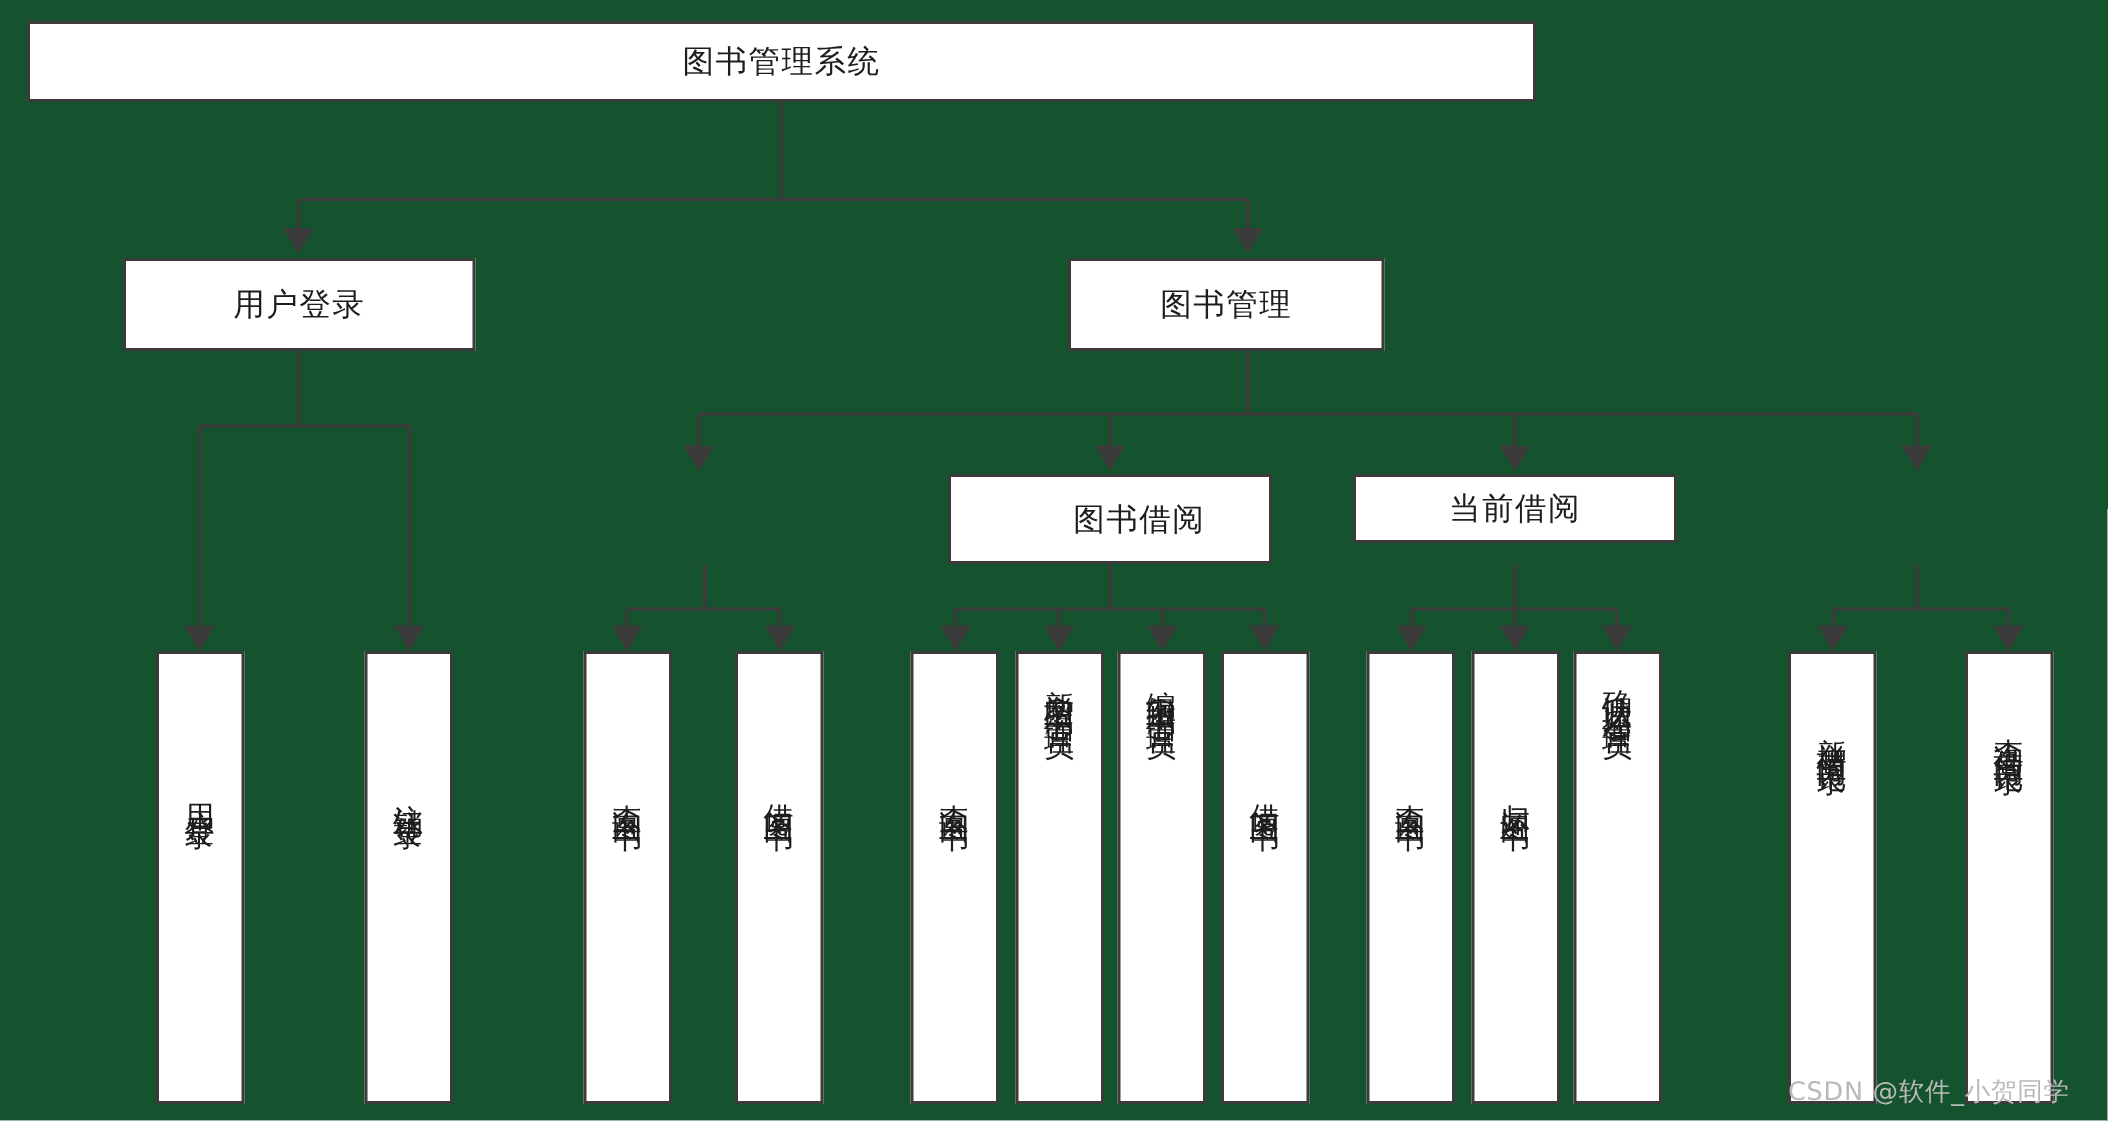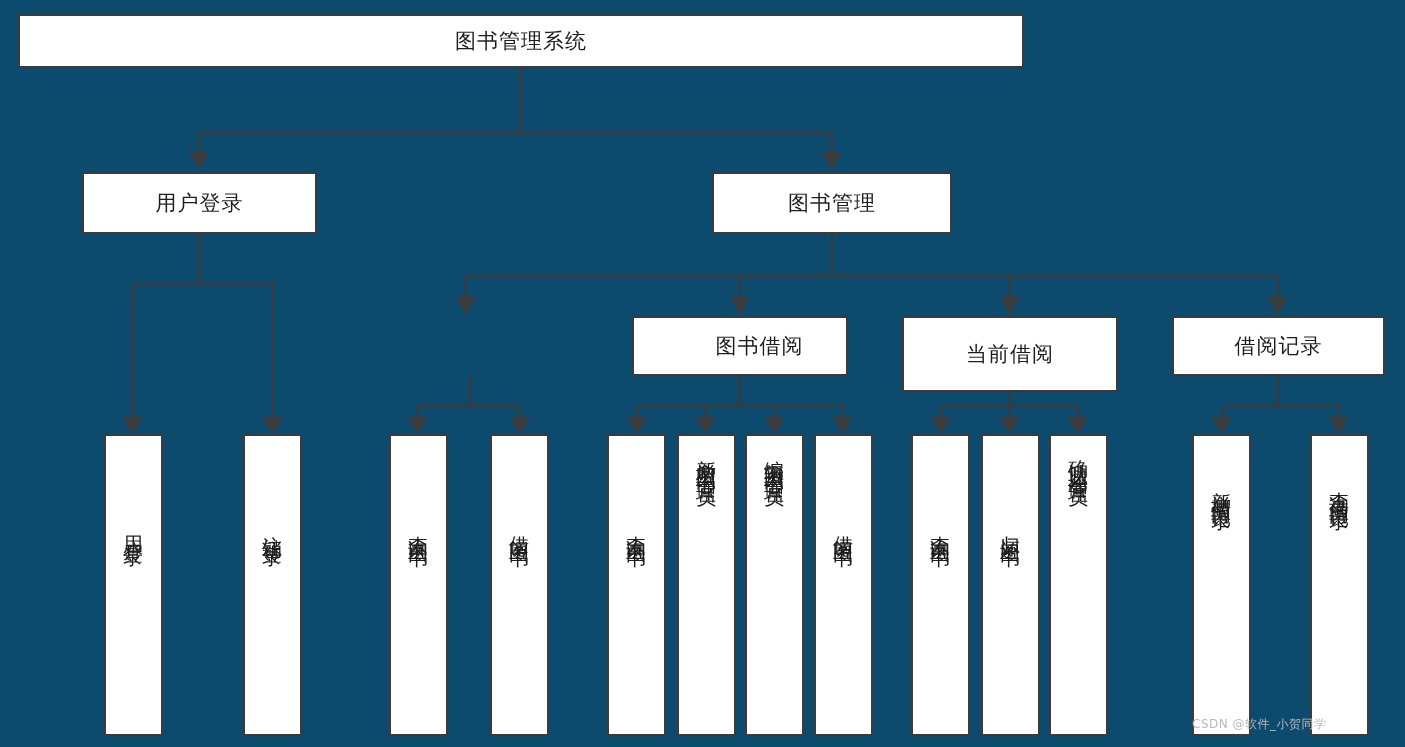--- a/index.html
+++ b/index.html
@@ -5,21 +5,21 @@
 <style>
   html, body {
     margin: 0;
     padding: 0;
     background: #ffffff;
   }
   #canvas {
     position: relative;
     width: 1405px;
     height: 747px;
-    background: #0c4a6e;
+    background: #14532d;
     font-family: "DejaVu Sans", "Liberation Sans", sans-serif;
     overflow: hidden;
   }
   #wires {
     position: absolute;
     left: 0;
     top: 0;
     width: 1405px;
     height: 747px;
     pointer-events: none;
@@ -60,21 +60,21 @@
     writing-mode: vertical-rl;
     text-orientation: upright;
     font-size: 20px;
     letter-spacing: 4px;
     line-height: 1;
   }
   .watermark {
     position: absolute;
     left: 1192px;
     top: 716px;
-    font-size: 12px;
+    font-size: 17px;
     color: #b9b9b9;
     letter-spacing: 0.5px;
     white-space: nowrap;
     z-index: 5;
     font-family: "DejaVu Sans", "Liberation Sans", sans-serif;
   }
 </style>
 </head>
 <body>
 
@@ -130,32 +130,29 @@
     </g>
   </svg>
 
   <div class="node root h" style="left:18px; top:14px; width:1006px; height:54px;">
     <span class="lbl">图书管理系统</span>
   </div>
 
   <div class="node h" style="left:82px; top:172px; width:235px; height:62px;">
     <span class="lbl">用户登录</span>
   </div>
-  <div class="node h" style="left:712px; top:172px; width:240px; height:62px;">
+  <div class="node h" style="left:712px; top:172px; width:211px; height:62px;">
     <span class="lbl">图书管理</span>
   </div>
 
   <div class="node h" style="left:632px; top:316px; width:216px; height:60px;padding-left:39px;">
     <span class="lbl">图书借阅</span>
   </div>
-  <div class="node h" style="left:902px; top:316px; width:216px; height:76px;">
+  <div class="node h" style="left:902px; top:316px; width:216px; height:46px;">
     <span class="lbl">当前借阅</span>
-  </div>
-  <div class="node h" style="left:1172px; top:316px; width:213px; height:60px;">
-    <span class="lbl">借阅记录</span>
   </div>
 
   <div class="node v" style="left:104px; top:434px; width:59px; height:302px; padding-top:84px;">
     <span class="lbl">用户登录</span>
   </div>
   <div class="node v" style="left:243px; top:434px; width:59px; height:302px; padding-top:84px;">
     <span class="lbl">注销登录</span>
   </div>
 
   <div class="node v" style="left:389px; top:434px; width:59px; height:302px; padding-top:84px;">

